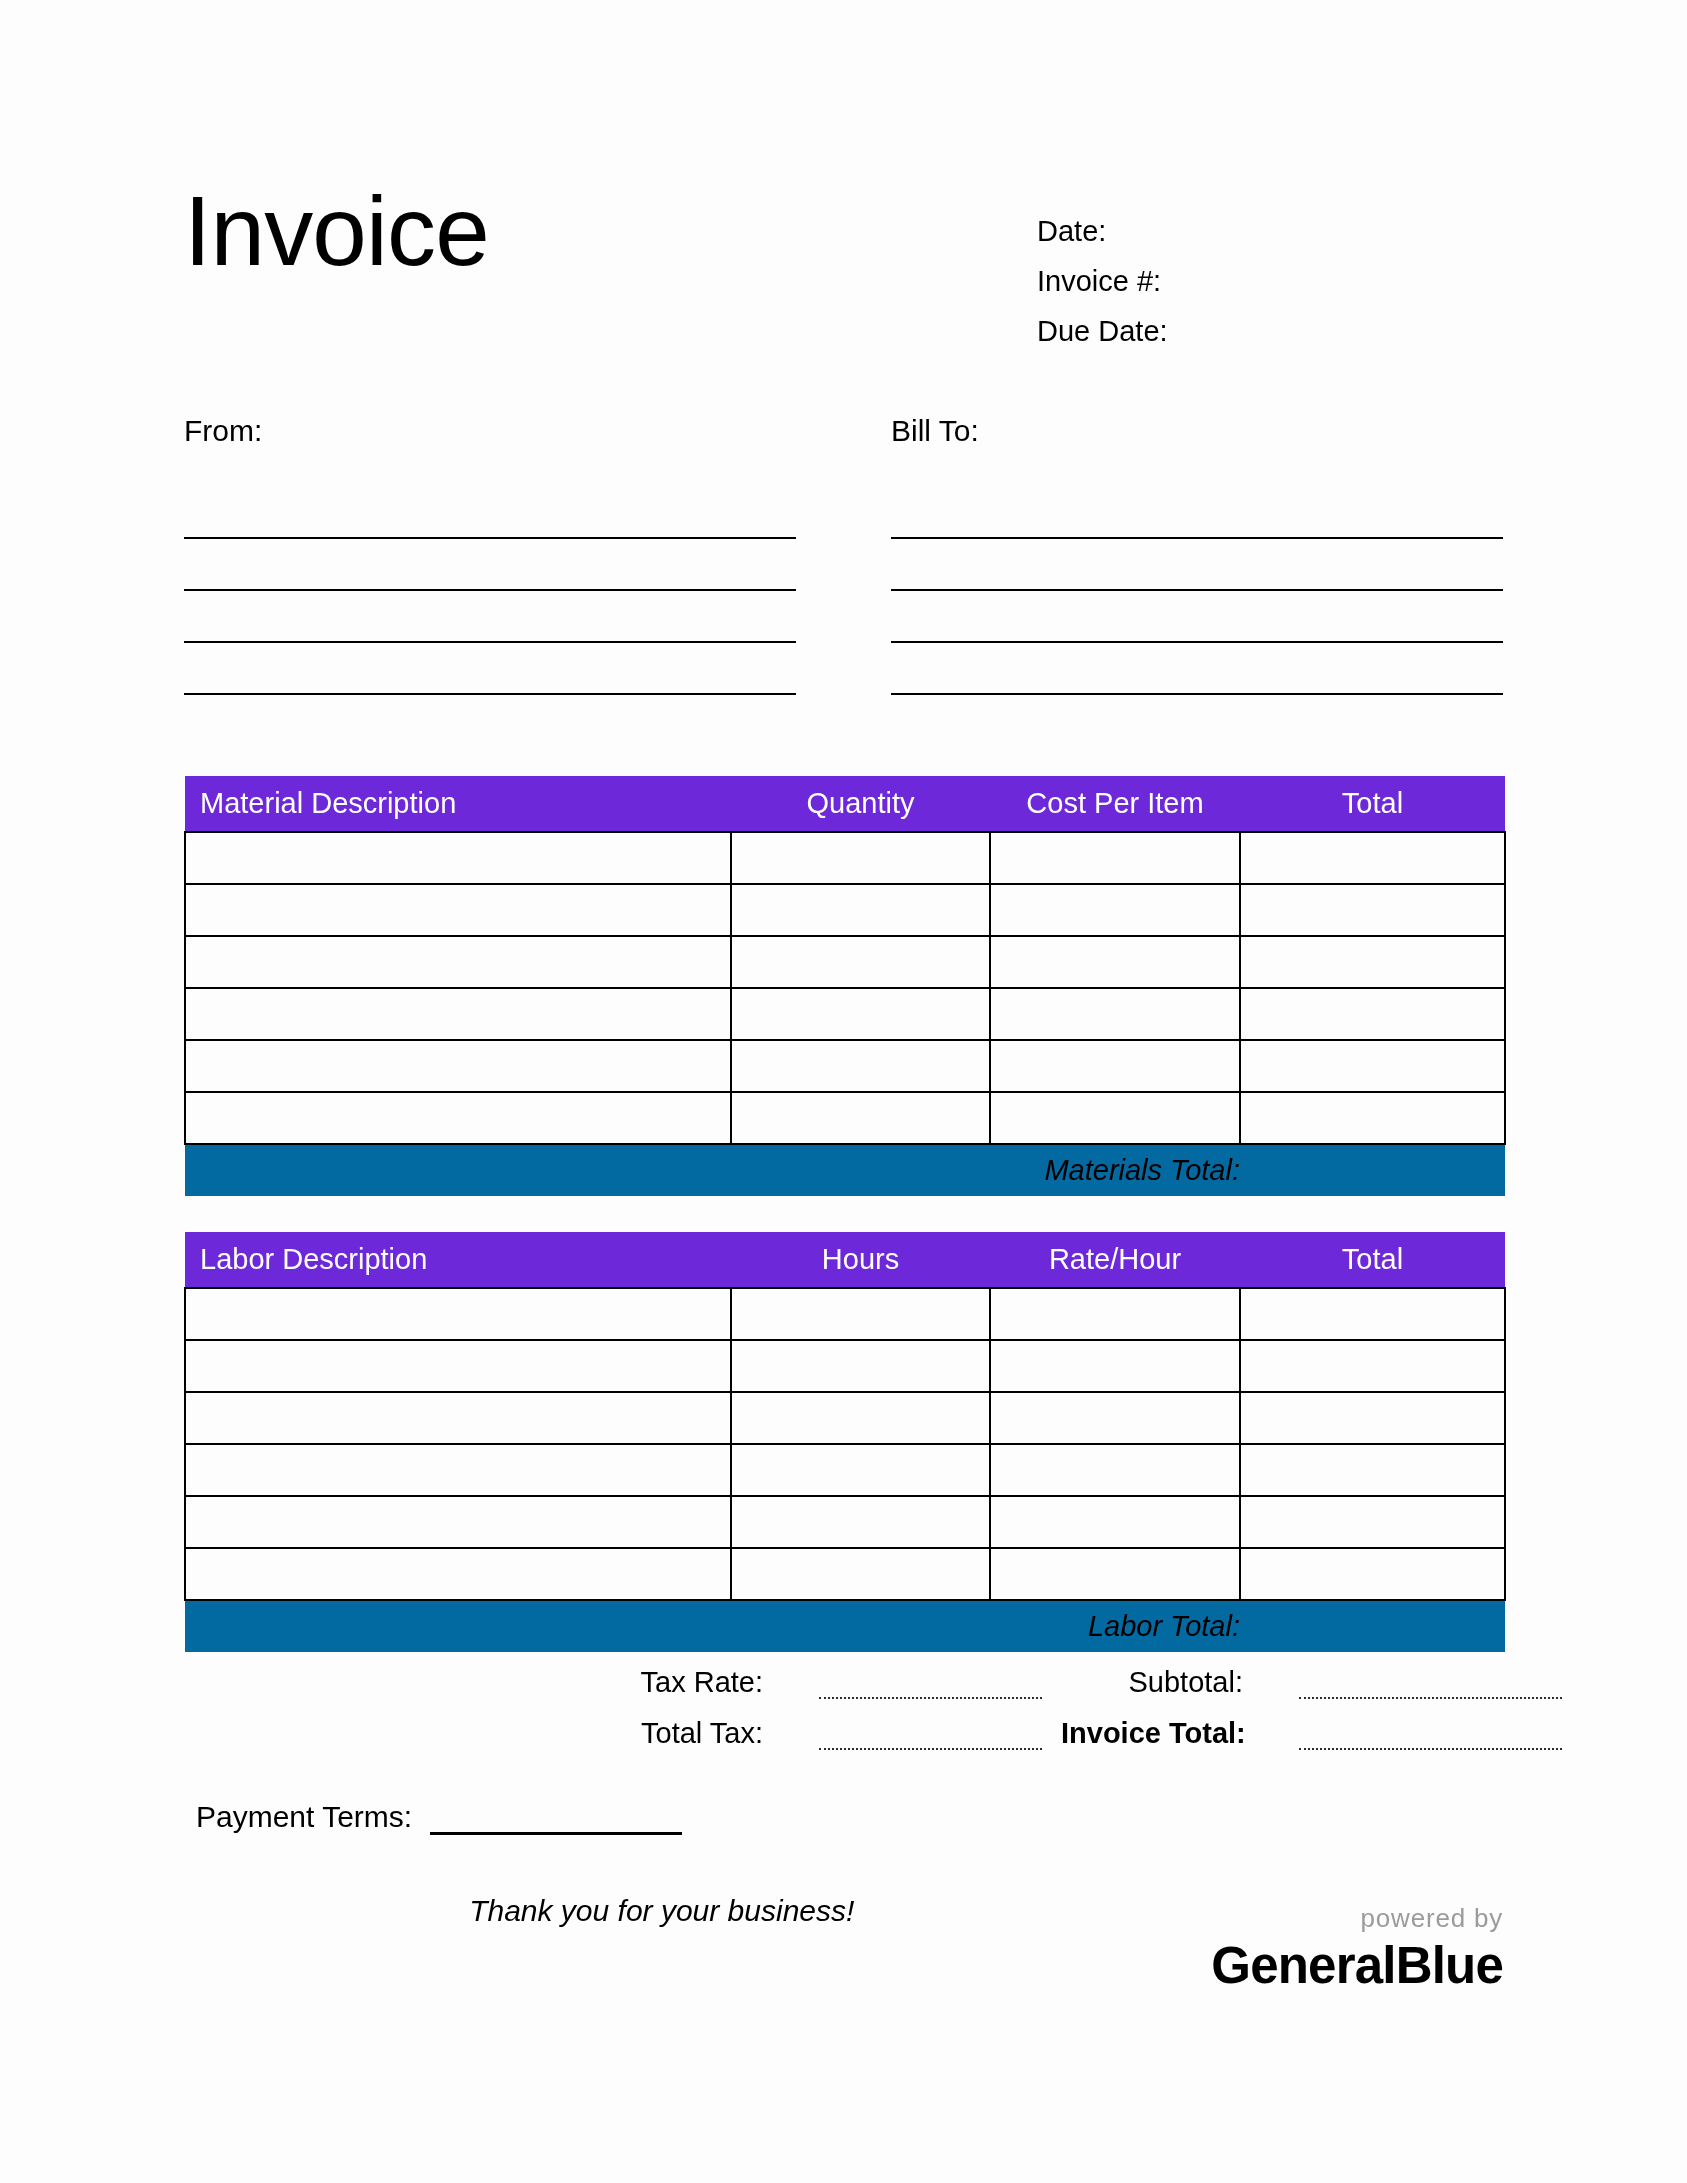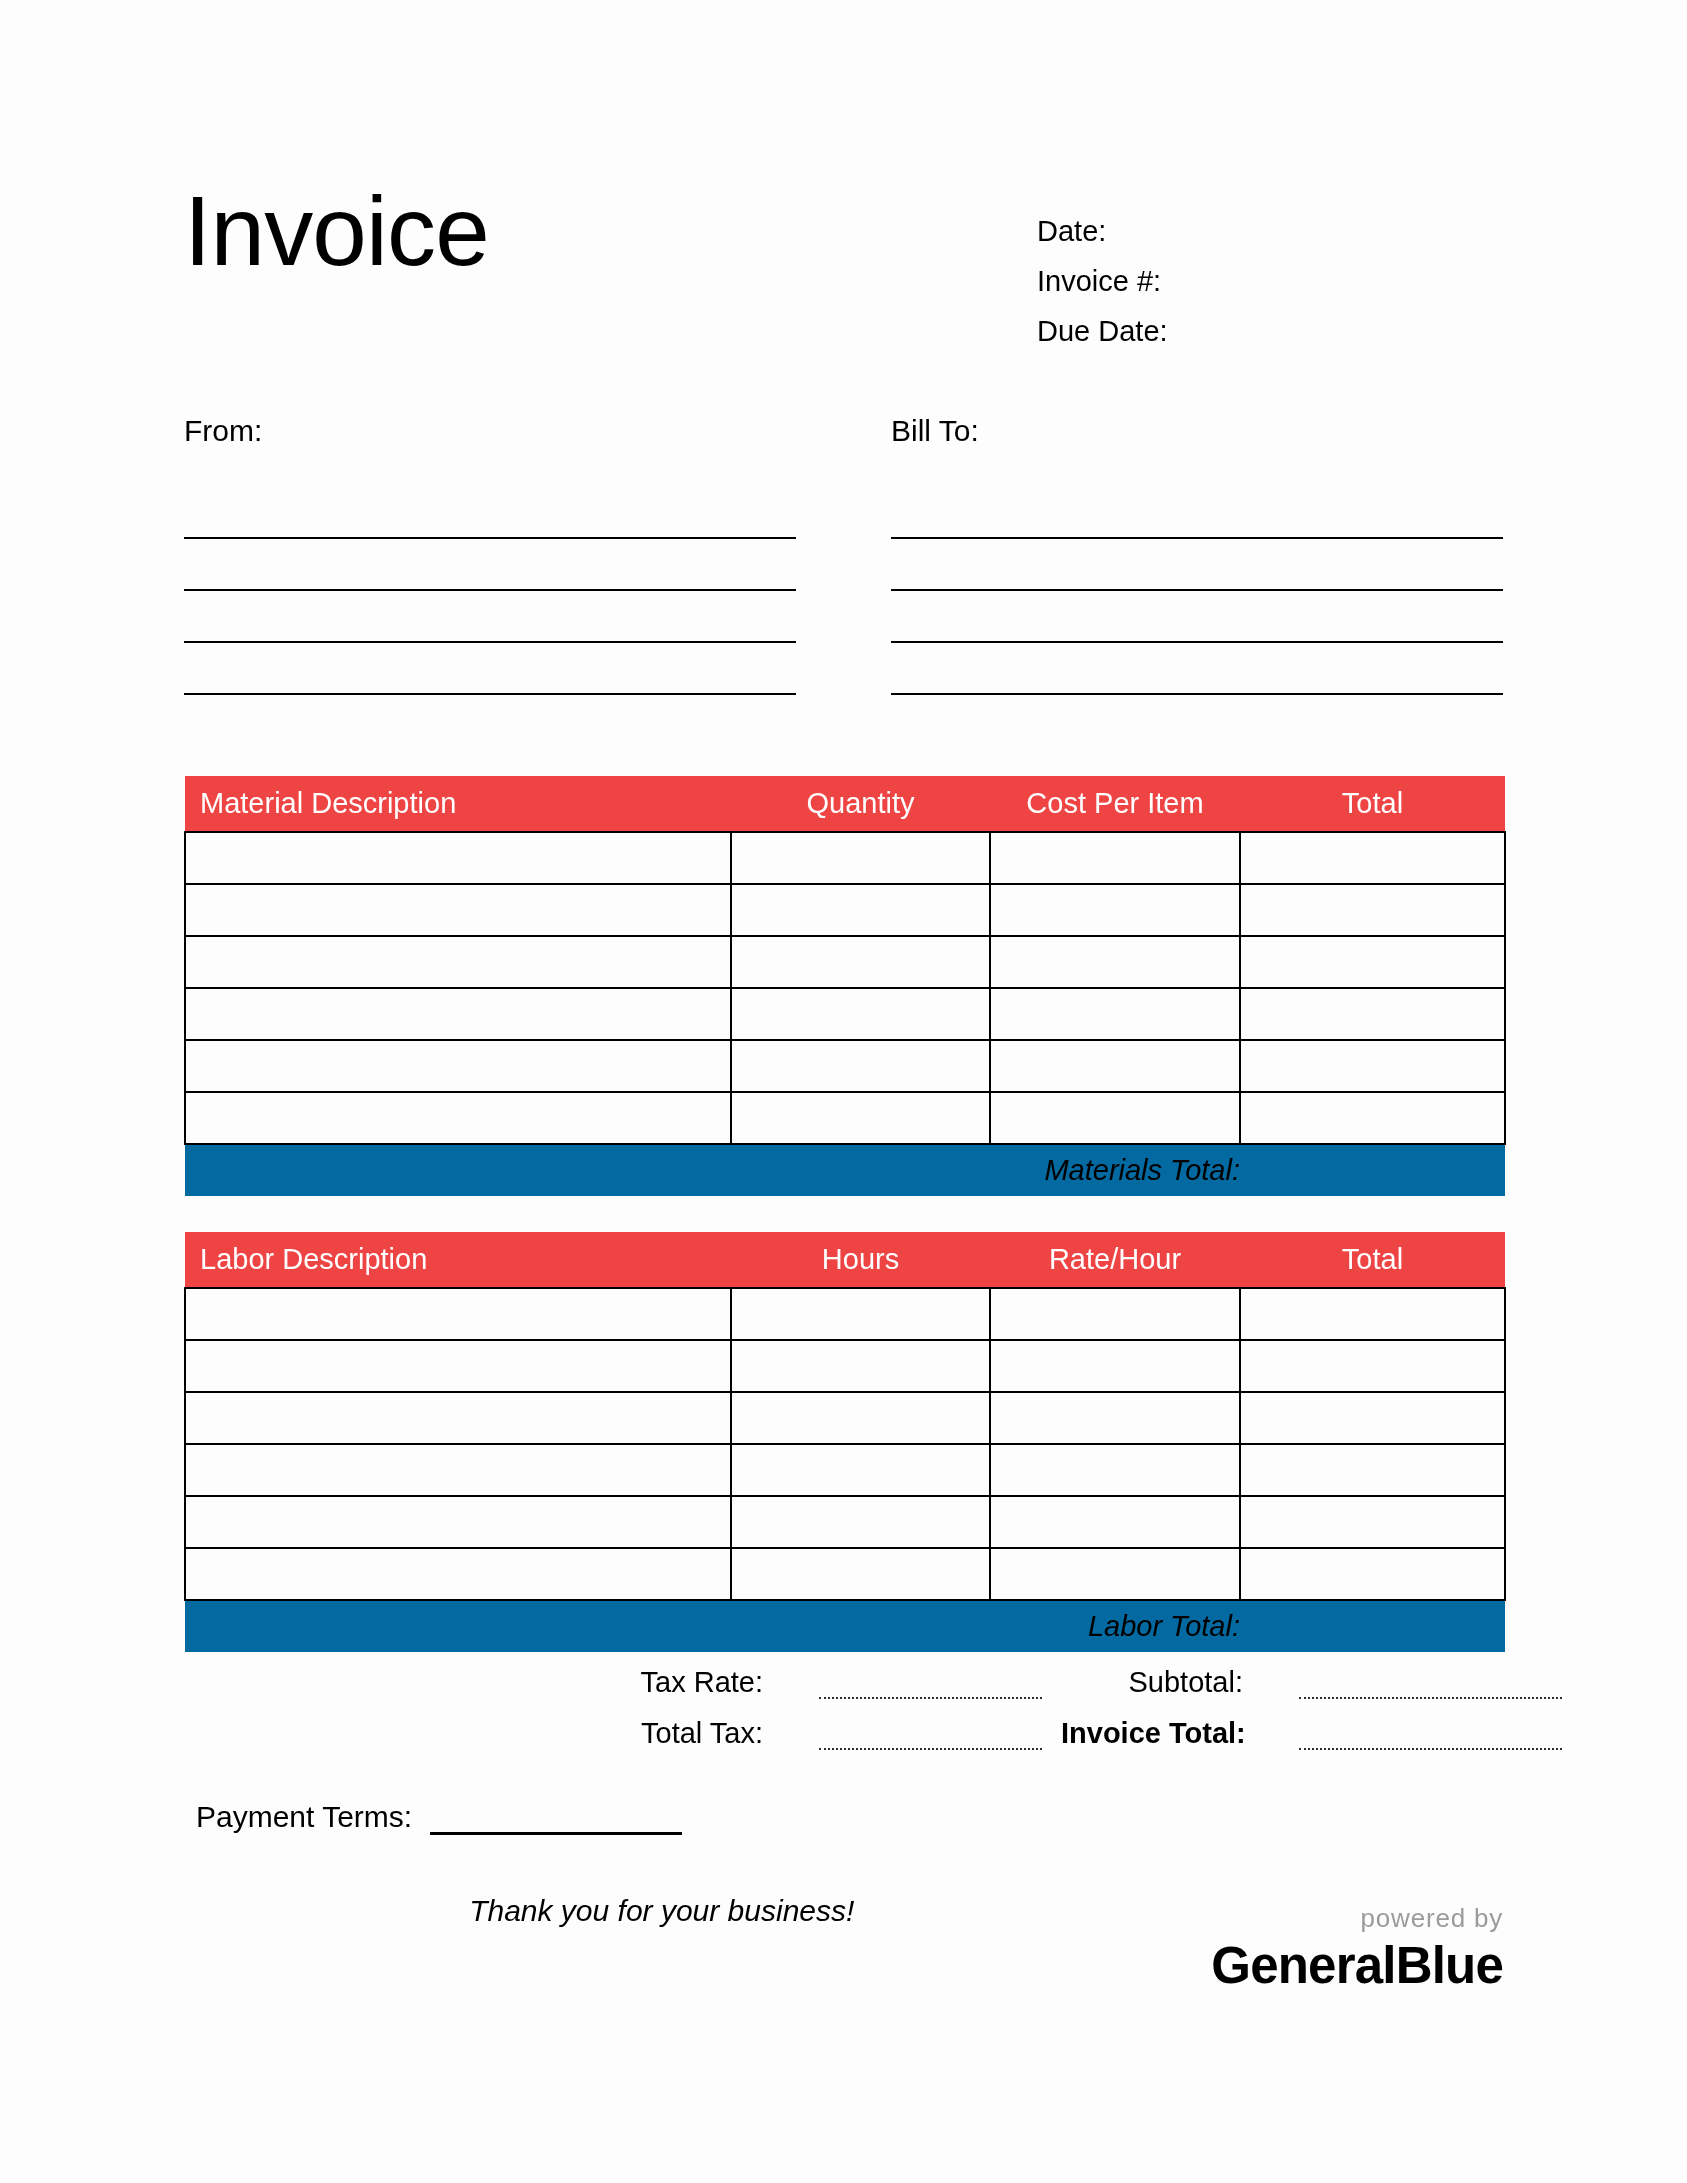--- a/index.html
+++ b/index.html
@@ -94,21 +94,21 @@
     border-collapse: collapse;
     width: 1320px;
     table-layout: fixed;
   }
   table.inv col.c-desc { width: 546px; }
   table.inv col.c-a    { width: 259px; }
   table.inv col.c-b    { width: 250px; }
   table.inv col.c-tot  { width: 265px; }
 
   table.inv thead th {
-    background: #ef4444;
+    background: #6d28d9;
     color: #ffffff;
     font-size: 29px;
     font-weight: normal;
     height: 55px;
     padding: 0;
     border: none;
     text-align: center;
     vertical-align: middle;
   }
   table.inv thead th.desc-head {

